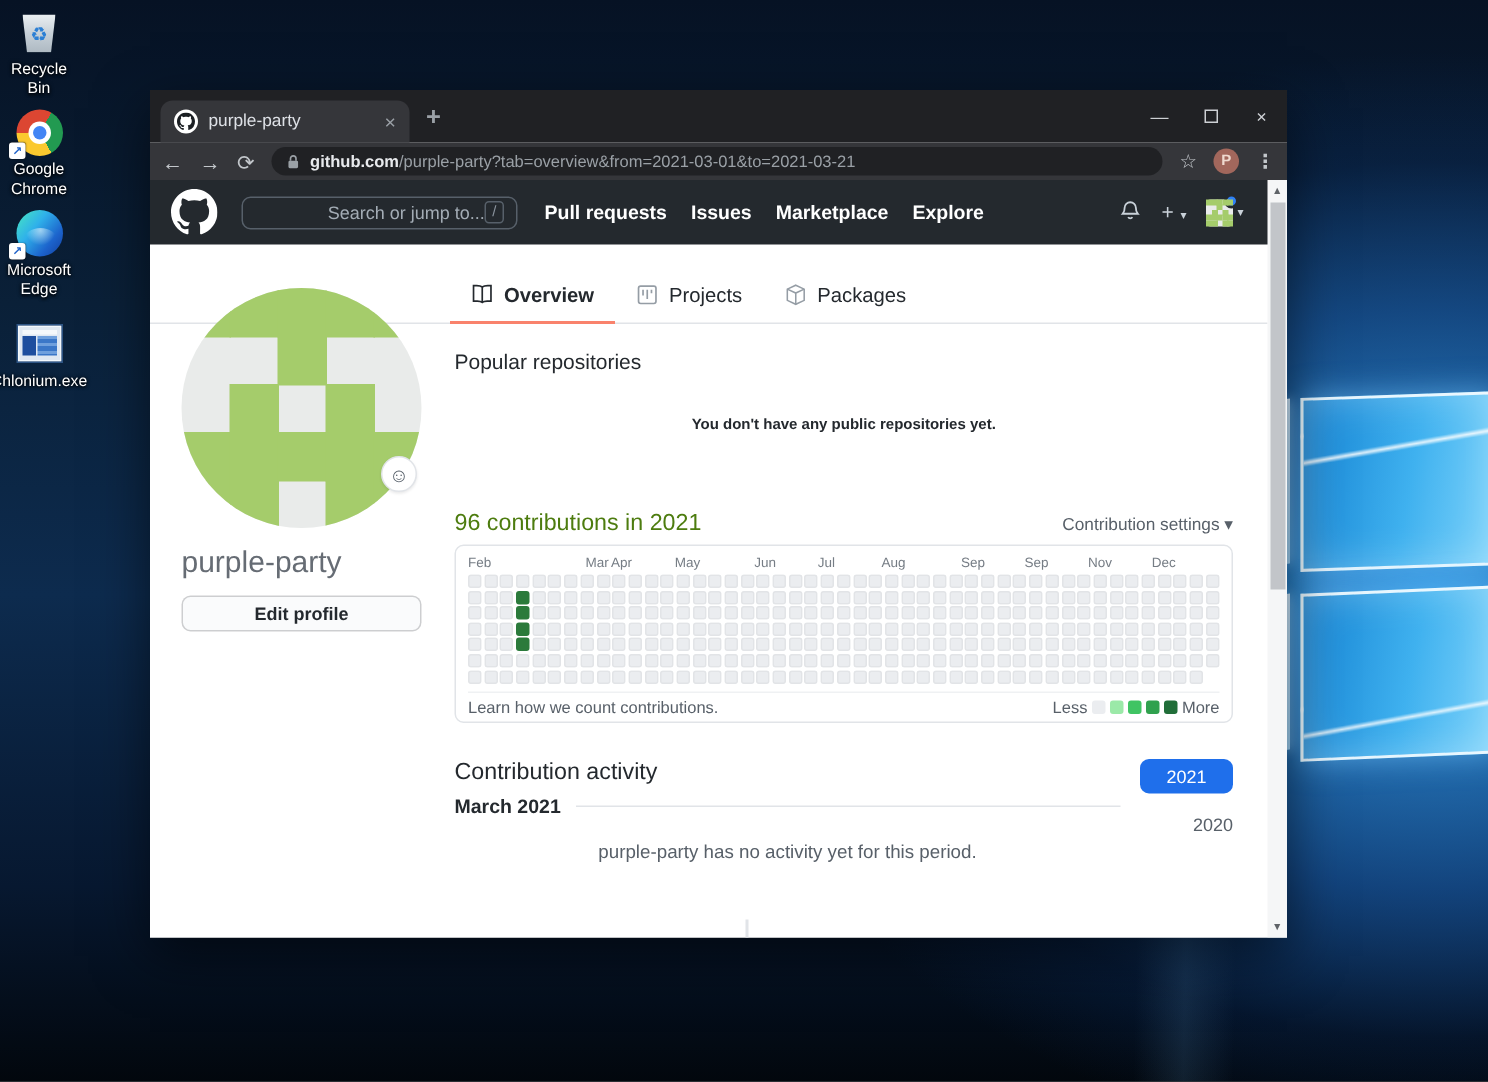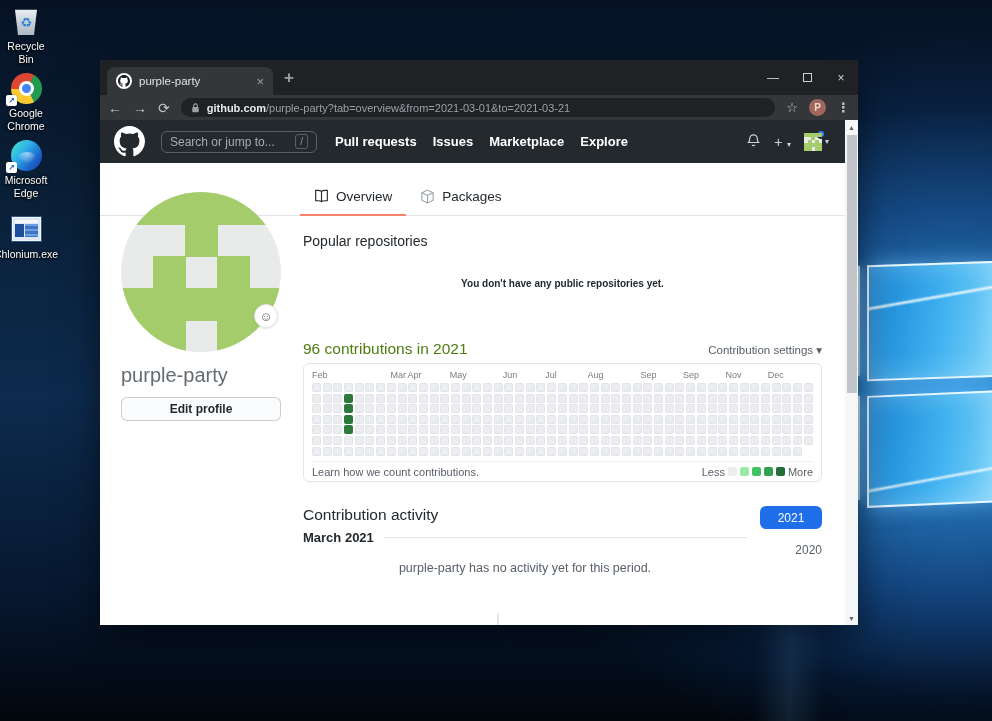--- a/index.html
+++ b/index.html
@@ -86,39 +86,39 @@
   .omnibox .path { color:#9aa0a6; }
   .star { color:#c3c7cb; font-size:13px; }
   .pbadge { width:17px; height:17px; border-radius:50%; background:#a2675c; color:#efd9cf; font-size:10px;
     display:flex; align-items:center; justify-content:center; font-weight:bold; flex:none; }
   .menu3 { color:#c3c7cb; font-size:13px; font-weight:bold; }
 
   
   .page { position:relative; height:505px; background:#fff; overflow:hidden; }
   .ghheader { height:43px; background:#24292e; display:flex; align-items:center; padding:0 14px; }
   .octo { width:31px; height:31px; fill:#fff; flex:none; }
-  .ghsearch { margin-left:16px; width:156px; height:22px; border:1px solid #57606a; border-radius:6px;
-    display:flex; align-items:center; justify-content:space-between; padding:0 8px; font-size:12px; color:#a3acb5; }
+  .ghsearch { margin-left:16px; width:184px; height:22px; border:1px solid #57606a; border-radius:6px;
+    display:flex; align-items:center; justify-content:flex-end; padding:0 8px; font-size:12px; color:#a3acb5; }
   .slash { border:1px solid #57606a; border-radius:3px; font-size:10px; padding:0 4px; color:#8b949e; height:15px; line-height:14px; }
   .ghnav { display:flex; gap:16px; margin-left:18px; }
   .ghnav span { color:#fff; font-weight:bold; font-size:13px; }
   .ghright { margin-left:auto; display:flex; align-items:center; gap:13px; margin-right:15px; color:#c9d1d9; }
   .bell svg { width:15px; height:15px; stroke:#c9d1d9; fill:none; }
   .plusdd { font-size:14px; color:#c9d1d9; }
   .caret { font-size:8px; color:#c9d1d9; }
   .mini-avatar { width:18px; height:18px; border-radius:3px; position:relative; background:#e9ebea; }
   .mini-avatar .dot { position:absolute; right:-4px; top:-4px; width:10px; height:10px; border-radius:50%;
     background:#2f81f7; border:2px solid #24292e; }
 
   .tabs-border { position:absolute; left:0; top:95px; width:745px; height:1px; background:#e1e4e8; }
   .ptabs { position:absolute; left:200px; top:58px; display:flex; height:38px; }
   .ptab { display:flex; align-items:center; gap:7px; padding:0 14px; font-size:13.5px; color:#24292e;
     border-bottom:2px solid rgba(0,0,0,0); }
   .ptab svg { width:15px; height:15px; stroke:#959da5; fill:none; }
-  .ptab.active { font-weight:normal; border-bottom-color:#f9826c; }
+  .ptab.active { font-weight:bold; border-bottom-color:#f9826c; }
   .ptab.active svg { stroke:#24292e; }
   .pcount { background:#e4e7ea; border-radius:20px; font-size:11px; padding:1px 7px; color:#24292e; }
 
   .leftcol { position:absolute; left:21px; top:72px; width:160px; z-index:2; }
   .avatar { width:160px; height:160px; border-radius:50%; overflow:hidden; background:#e9ebea; position:relative; }
   .status-btn { position:absolute; left:133px; top:112px; width:24px; height:24px; border-radius:50%;
     background:#fff; border:1px solid #e1e4e8; display:flex; align-items:center; justify-content:center;
     font-size:13px; color:#57606a; box-shadow:0 1px 2px rgba(27,31,35,.1); }
   .avatar-box { position:relative; }
   .uname { margin-top:12px; font-size:20px; color:#666c74; }
@@ -293,20 +293,27 @@
 
       <div class="tabs-border"></div>
       <div class="ptabs">
         <div class="ptab active">
           <svg viewBox="0 0 16 16" stroke-width="1.2">
               <path d="M8 2.5c-1-.8-2.4-1-3.9-1H1.8v11h2.7c1.4 0 2.6.2 3.5 1 .9-.8 2.1-1 3.5-1h2.7v-11h-2.3c-1.5 0-2.9.2-3.9 1zM8 2.5v11"></path>
             </svg>
           <span>Overview</span>
         </div>
         <div class="ptab">
+          <svg viewBox="0 0 16 16" stroke-width="1.2">
+              <rect x="1.8" y="1.8" width="12.4" height="12.4" rx="1.5"></rect>
+              <path d="M5 4.5v4M8 4.5v6.5M11 4.5v2.5"></path>
+            </svg>
+          <span>Projects</span>
+        </div>
+        <div class="ptab">
           <svg viewBox="0 0 16 16" stroke-width="1.1">
               <path d="M8 1.2l6 2.8v8l-6 2.8-6-2.8v-8z"></path>
               <path d="M2 4l6 2.8L14 4M8 6.8v8"></path>
             </svg>
           <span>Packages</span>
         </div>
       </div>
 
       <div class="leftcol">
         <div class="avatar-box">

